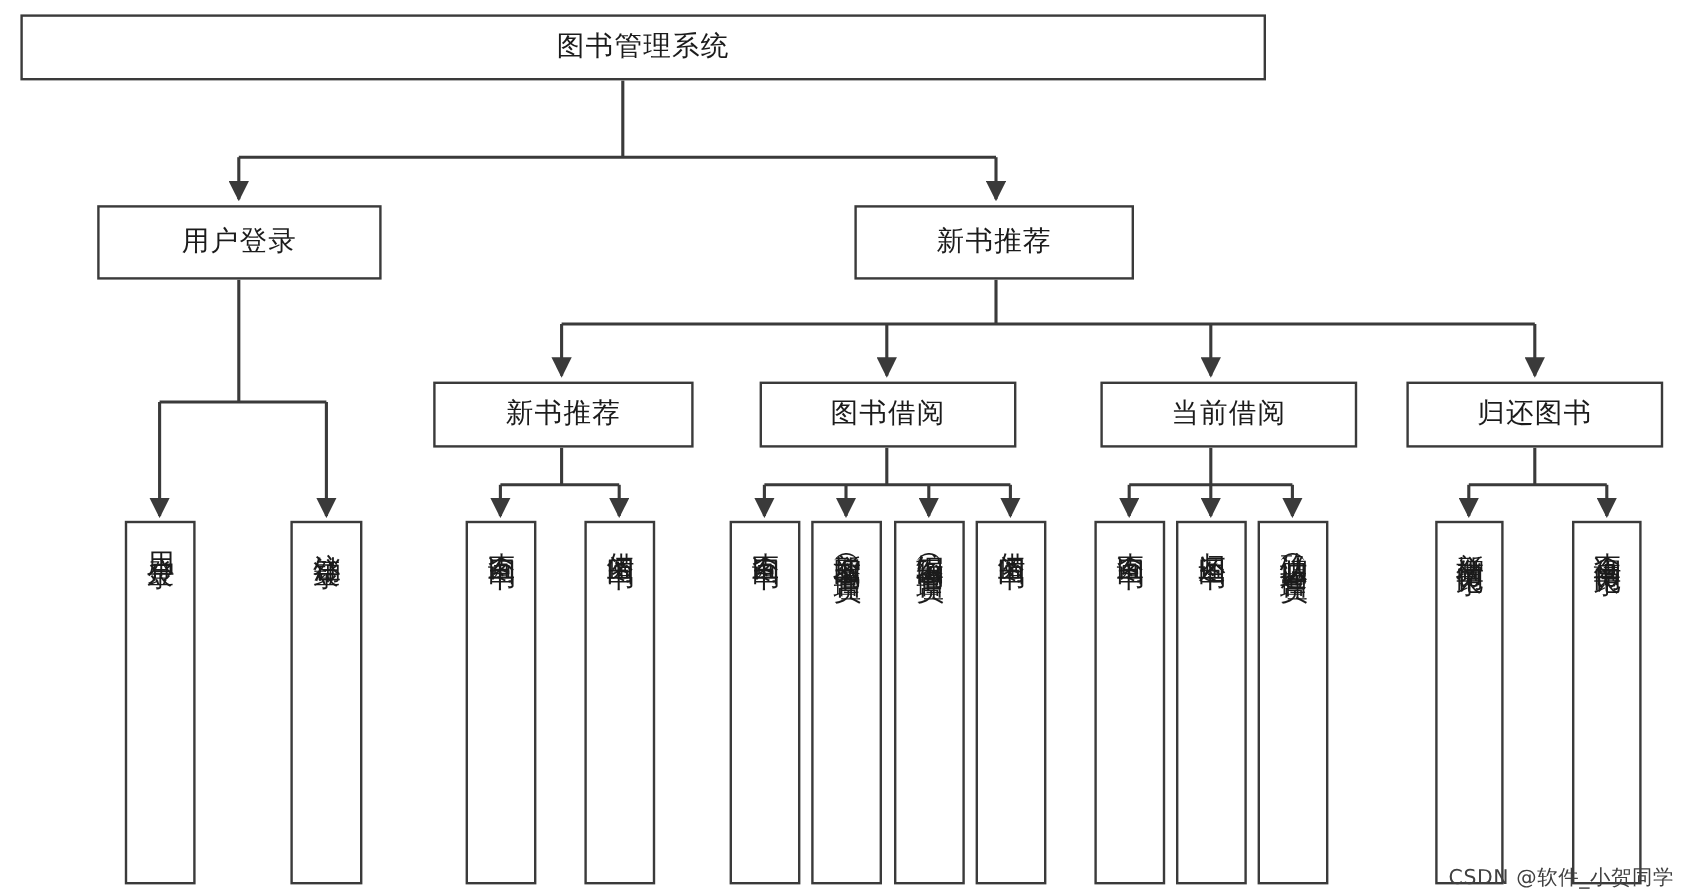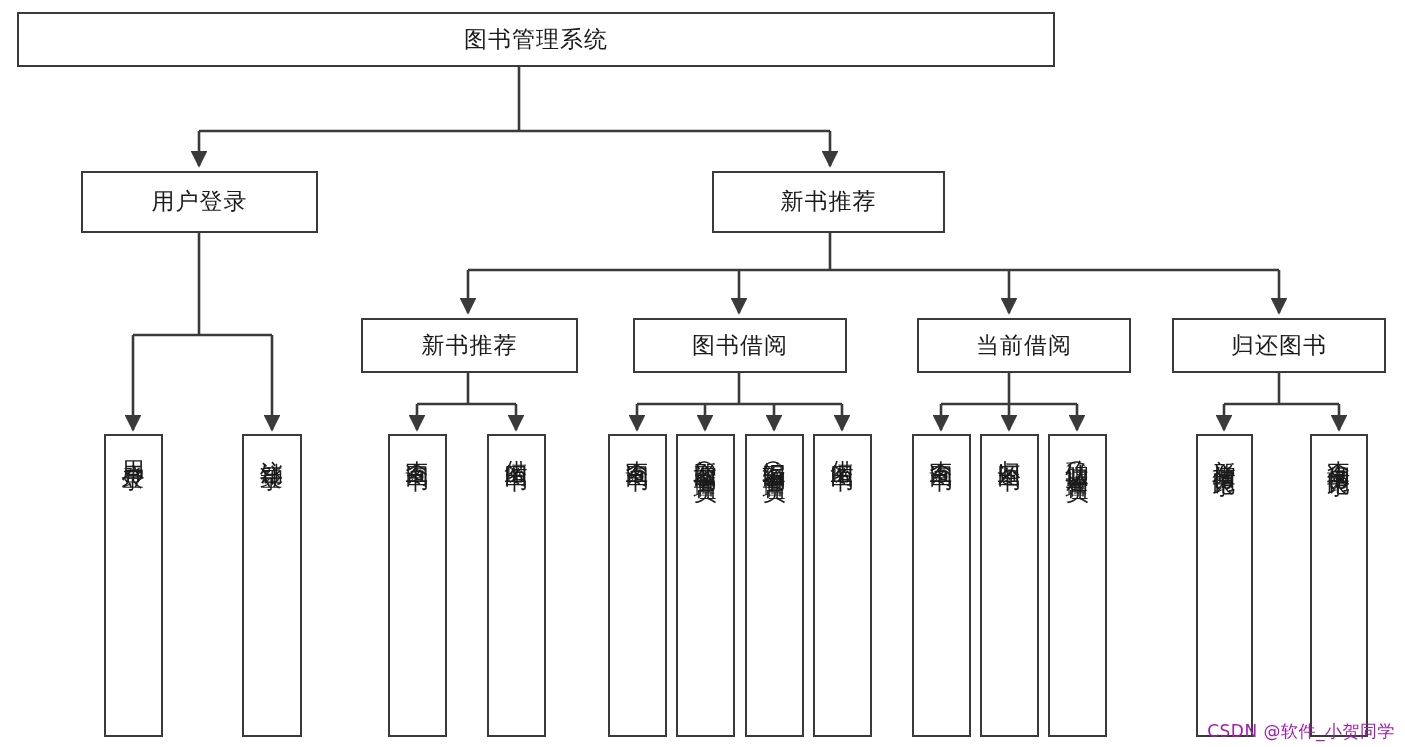--- a/index.html
+++ b/index.html
@@ -55,21 +55,21 @@
     letter-spacing: 3px;
     line-height: 1.05;
     white-space: nowrap;
     display: block;
   }
   .watermark {
     position: absolute;
     right: 10px;
     bottom: 4px;
     font-size: 17px;
-    color: #a21caf;
+    color: #404040;
     letter-spacing: 0.5px;
     white-space: nowrap;
   }
 </style>
 </head>
 <body>
 
 <div id="canvas">
 
   <svg class="wires" viewBox="0 0 1405 747">

